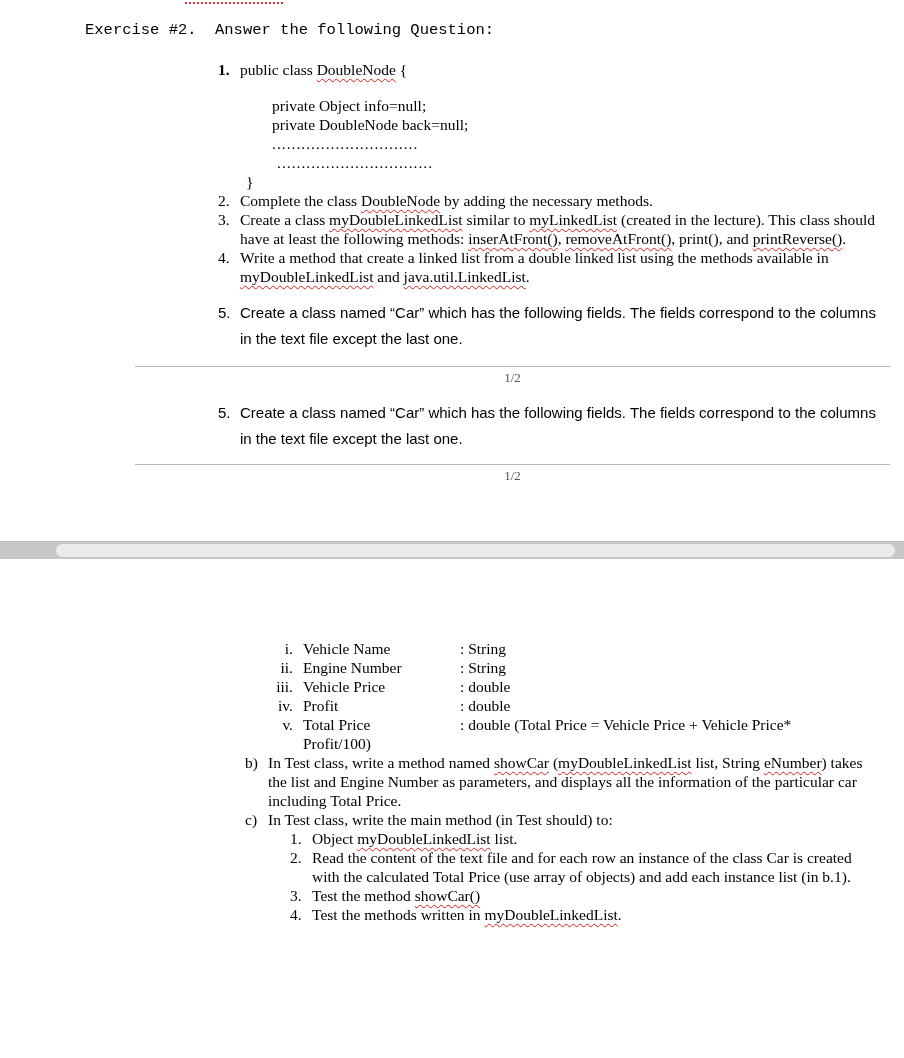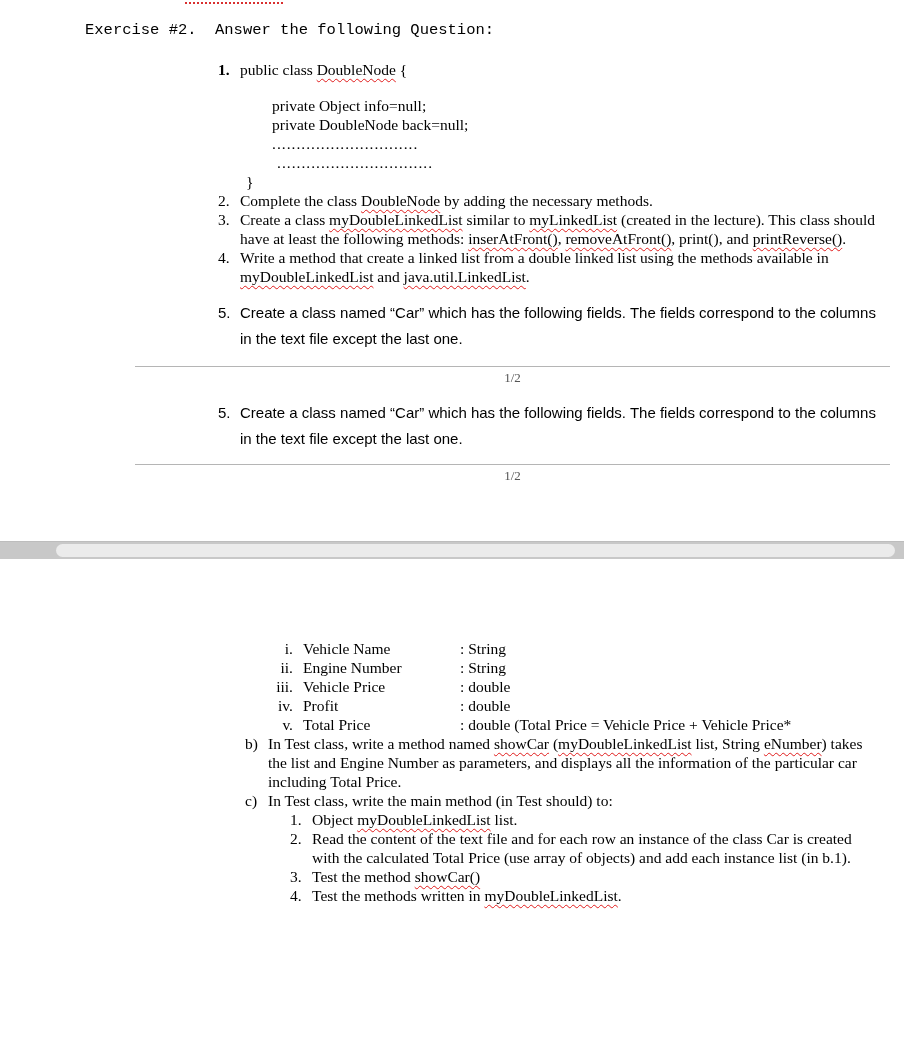--- a/index.html
+++ b/index.html
@@ -135,20 +135,25 @@
   <div class="frow">
     <span class="rn">iv.</span>
     <span class="fl">Profit</span>
     <span class="fv">: double</span>
   </div>
   <div class="frow">
     <span class="rn">v.</span>
     <span class="fl">Total Price</span>
     <span class="fv">: double (Total Price = Vehicle Price + Vehicle Price*</span>
   </div>
+  <div class="frow">
+    <span class="rn"></span>
+    <span class="fl">Profit/100)</span>
+    <span class="fv"></span>
+  </div>
 
   <div class="letter-item">
     <span class="m">b)</span>
     <div class="t"><span>In </span><span class="b">Test</span><span> class, write a method named </span><span class="sq">showCar</span><span> (</span><span class="sq">myDoubleLinkedList</span><span> list, String </span><span class="sq">eNumber</span><span>) takes the list and Engine Number as parameters, and displays all the information of the particular car including Total Price.</span></div>
   </div>
 
   <div class="letter-item">
     <span class="m">c)</span>
     <div class="t"><span>In </span><span class="b">Test</span><span> class, write the main method  (in </span><span class="b">Test</span><span> should) to:</span></div>
   </div>

